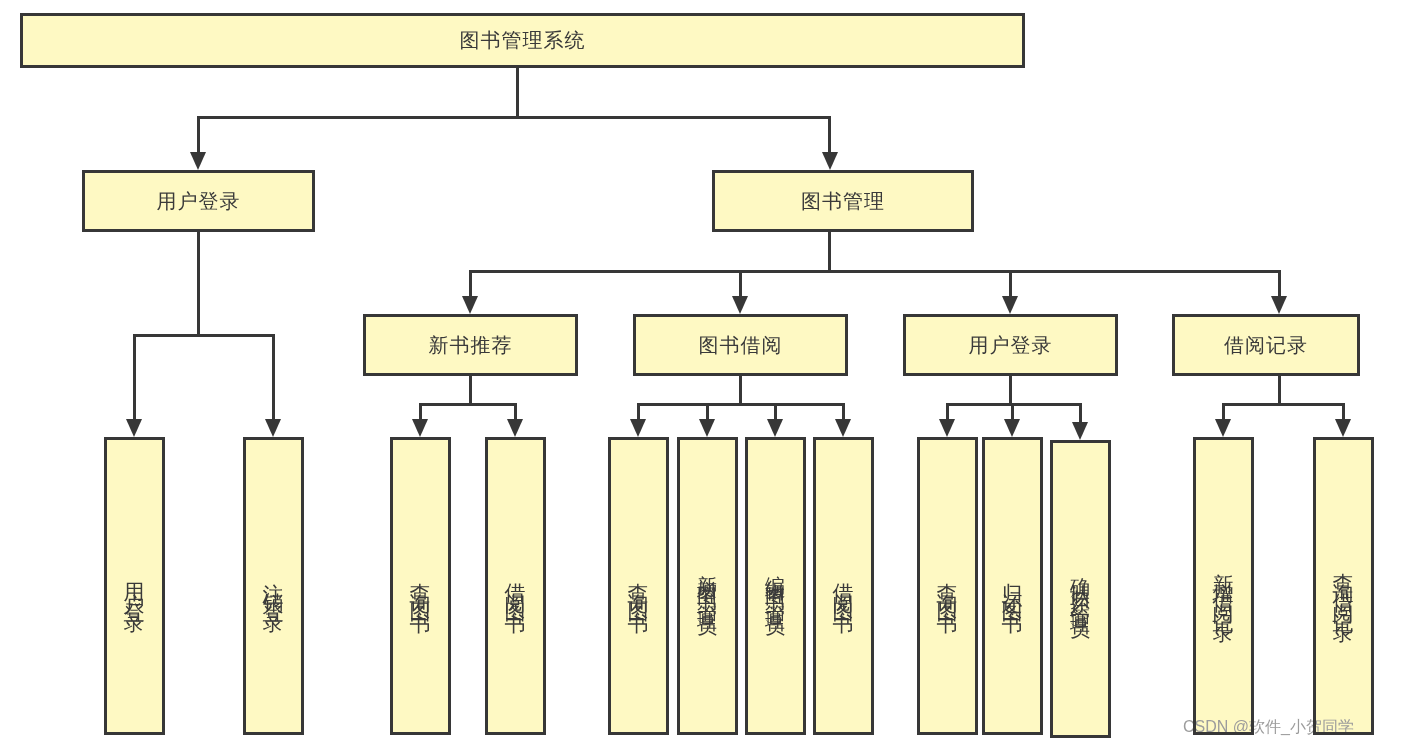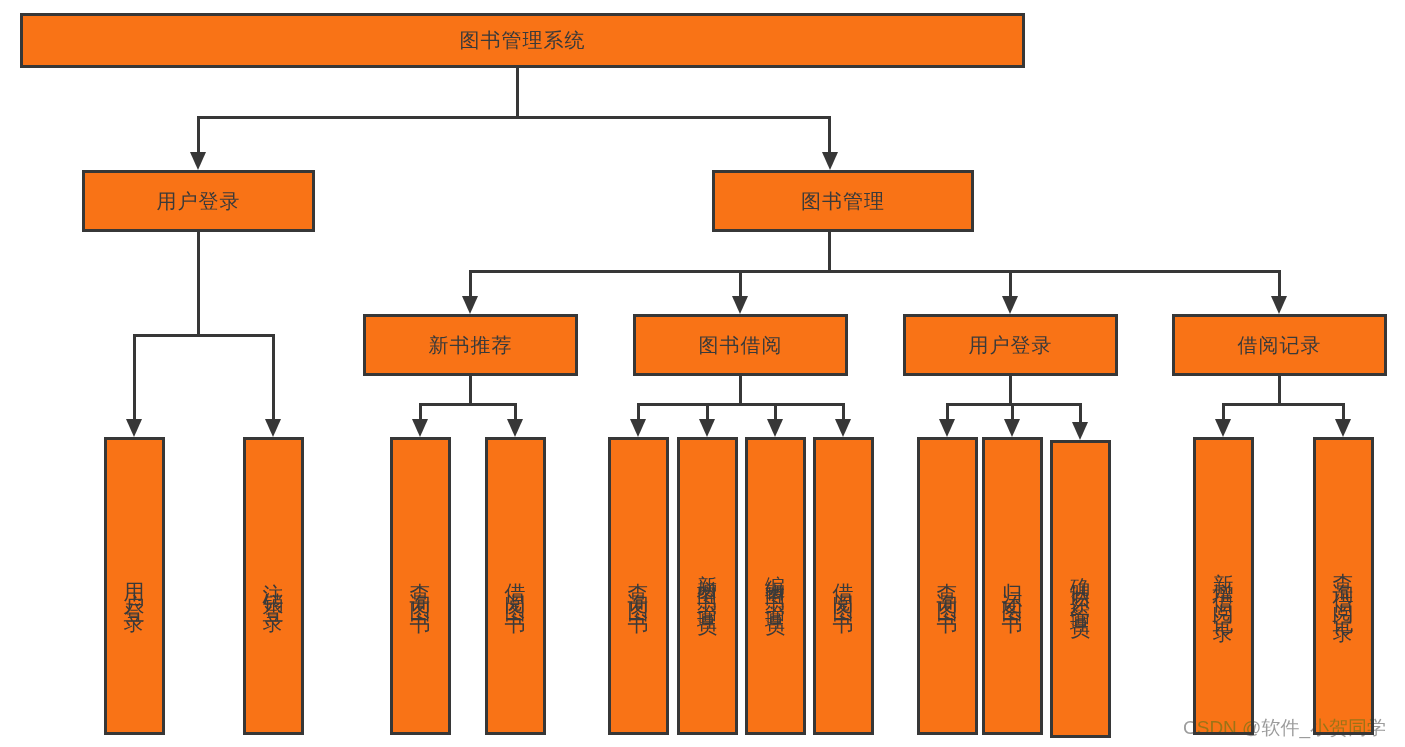--- a/index.html
+++ b/index.html
@@ -11,21 +11,21 @@
   html,body{margin:0;padding:0;}
   body{
     width:1405px;height:747px;
     background:var(--bg);
     font-family:"Liberation Sans","DejaVu Sans",sans-serif;
     position:relative;overflow:hidden;
   }
   .canvas{position:absolute;inset:0;}
   .node{
     position:absolute;
-    background:#f97316;
+    background:#fef9c3;
     border:3px solid var(--line);
     box-sizing:border-box;
     display:flex;align-items:center;justify-content:center;
     color:var(--text);
     z-index:2;
   }
   .node.hbox{font-size:20px;letter-spacing:1px;font-weight:500;}
   .node.leaf span{
     writing-mode:vertical-rl;
     text-orientation:mixed;
@@ -40,21 +40,21 @@
   .arrowhead{
     position:absolute;width:0;height:0;
     border-left:8px solid transparent;
     border-right:8px solid transparent;
     border-top:18px solid var(--line);
     z-index:1;
   }
   .watermark{
     position:absolute;
     left:1183px;top:717px;
-    font-size:19px;line-height:1.2;
+    font-size:16px;line-height:1.2;
     color:var(--wm);
     mix-blend-mode:darken;
     z-index:6;
     white-space:nowrap;
   }
 </style>
 </head>
 <body>
 
 <div class="canvas">
@@ -133,21 +133,21 @@
 
   <div class="node hbox" style="left:363px;top:314px;width:215px;height:62px">
     <span>新书推荐</span>
   </div>
   <div class="node hbox" style="left:633px;top:314px;width:215px;height:62px">
     <span>图书借阅</span>
   </div>
   <div class="node hbox" style="left:903px;top:314px;width:215px;height:62px">
     <span>用户登录</span>
   </div>
-  <div class="node hbox" style="left:1172px;top:314px;width:215px;height:62px">
+  <div class="node hbox" style="left:1172px;top:314px;width:188px;height:62px">
     <span>借阅记录</span>
   </div>
 
   <div class="node leaf" style="left:104px;top:437px;width:61px;height:298px">
     <span>用户登录</span>
   </div>
   <div class="node leaf" style="left:243px;top:437px;width:61px;height:298px">
     <span>注销登录</span>
   </div>
 

